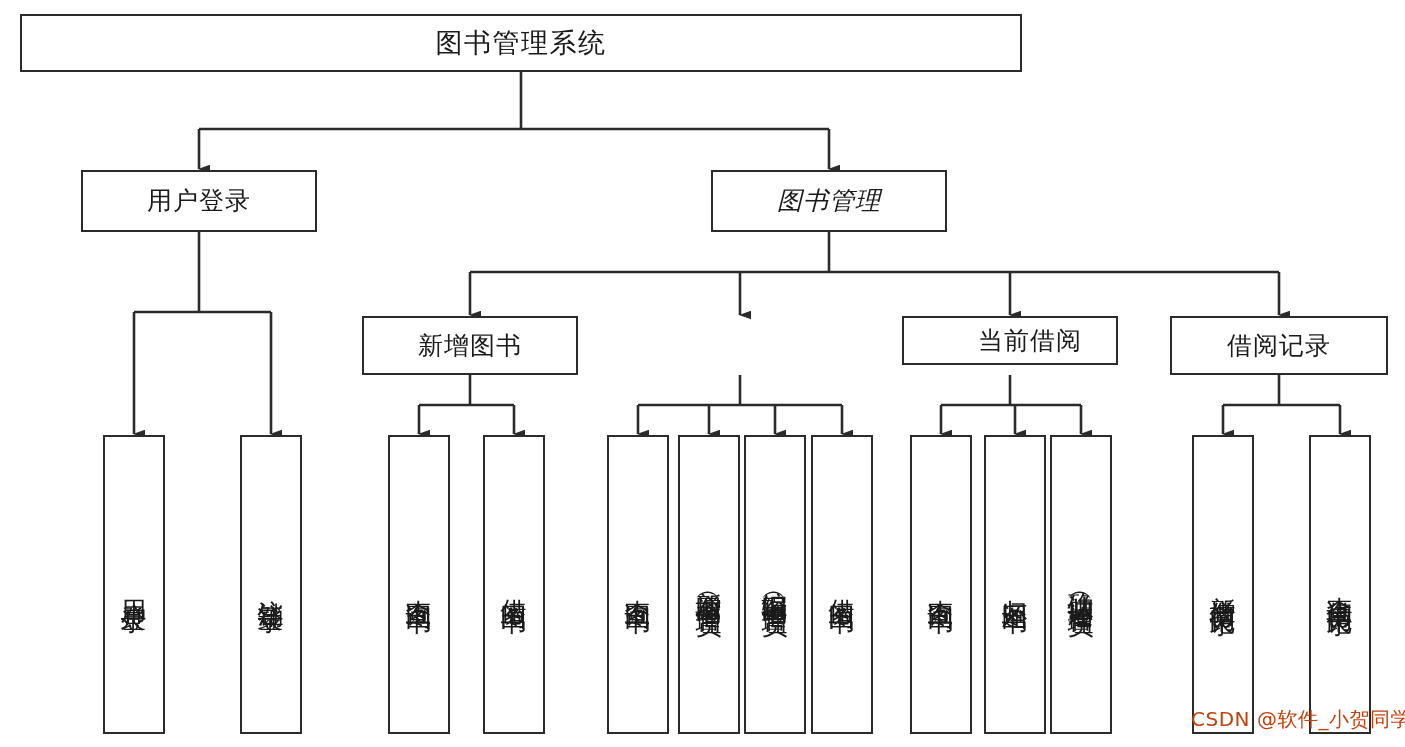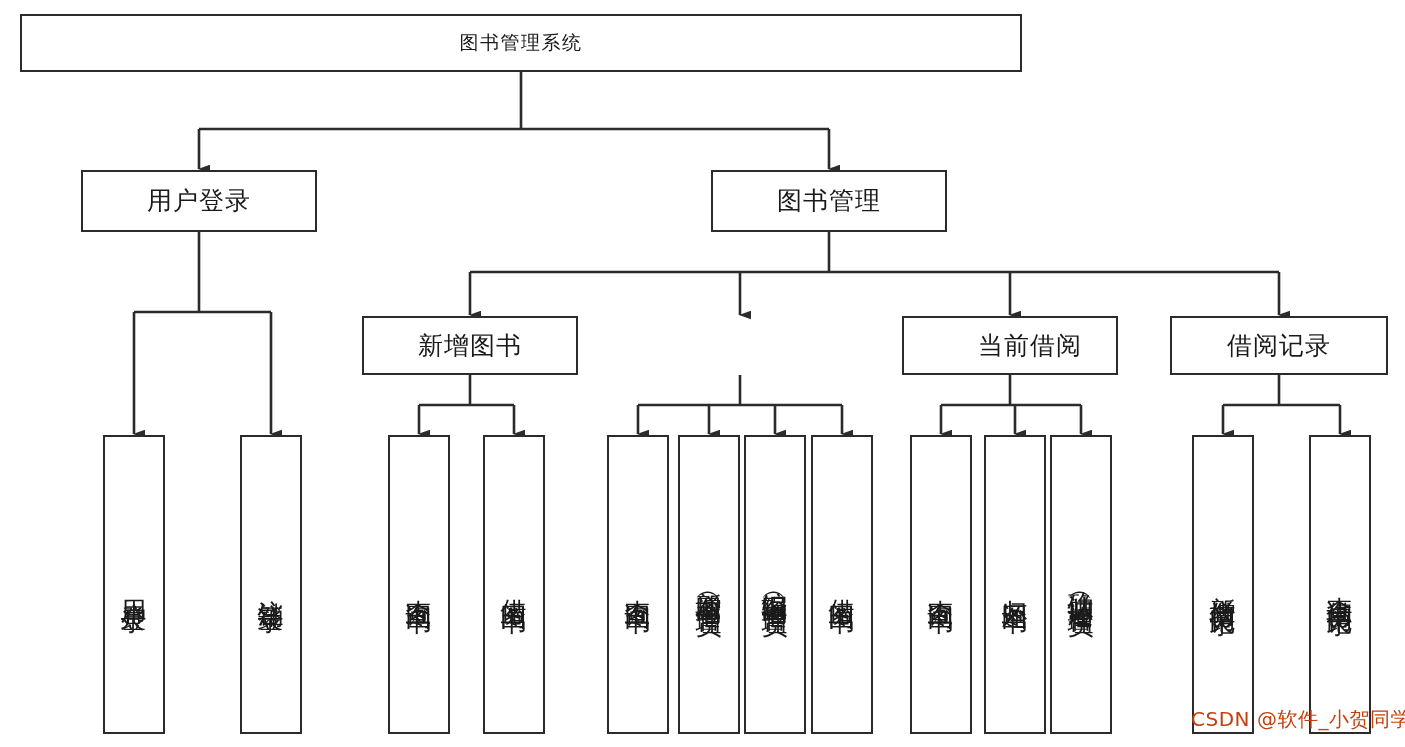--- a/index.html
+++ b/index.html
@@ -38,21 +38,21 @@
     color: #1a1a1a;
     line-height: 1.12;
     text-align: center;
     white-space: nowrap;
   }
   .node-box.horizontal .node-label {
     font-size: 25px;
     letter-spacing: 1px;
   }
   .node-box.root .node-label {
-    font-size: 19px;
+    font-size: 27px;
     letter-spacing: 1.5px;
   }
   .node-box.vertical {
     align-items: center;
     justify-content: center;
   }
   .node-box.vertical .node-label {
     writing-mode: vertical-rl;
     text-orientation: upright;
     font-size: 26px;
@@ -117,28 +117,28 @@
       </g>
   </svg>
 
   <div class="node-box root horizontal" style="left:20px; top:14px; width:1002px; height:58px;">
     <span class="node-label">图书管理系统</span>
   </div>
 
   <div class="node-box horizontal" style="left:81px; top:170px; width:236px; height:62px;">
     <span class="node-label">用户登录</span>
   </div>
-  <div class="node-box horizontal" style="left:711px; top:170px; width:236px; height:62px;">
+  <div class="node-box horizontal" style="left:711px; top:170px; width:236px; height:62px;font-style:italic;">
     <span class="node-label">图书管理</span>
   </div>
 
   <div class="node-box horizontal" style="left:362px; top:316px; width:216px; height:59px;">
     <span class="node-label">新增图书</span>
   </div>
-  <div class="node-box horizontal" style="left:902px; top:316px; width:216px; height:59px;padding-left:40px;">
+  <div class="node-box horizontal" style="left:902px; top:316px; width:216px; height:49px;padding-left:40px;">
     <span class="node-label">当前借阅</span>
   </div>
   <div class="node-box horizontal" style="left:1170px; top:316px; width:218px; height:59px;">
     <span class="node-label">借阅记录</span>
   </div>
 
   <div class="node-box vertical" style="left:103px; top:435px; width:62px; height:299px;">
     <span class="node-label">用户登录</span>
   </div>
   <div class="node-box vertical" style="left:240px; top:435px; width:62px; height:299px;">

